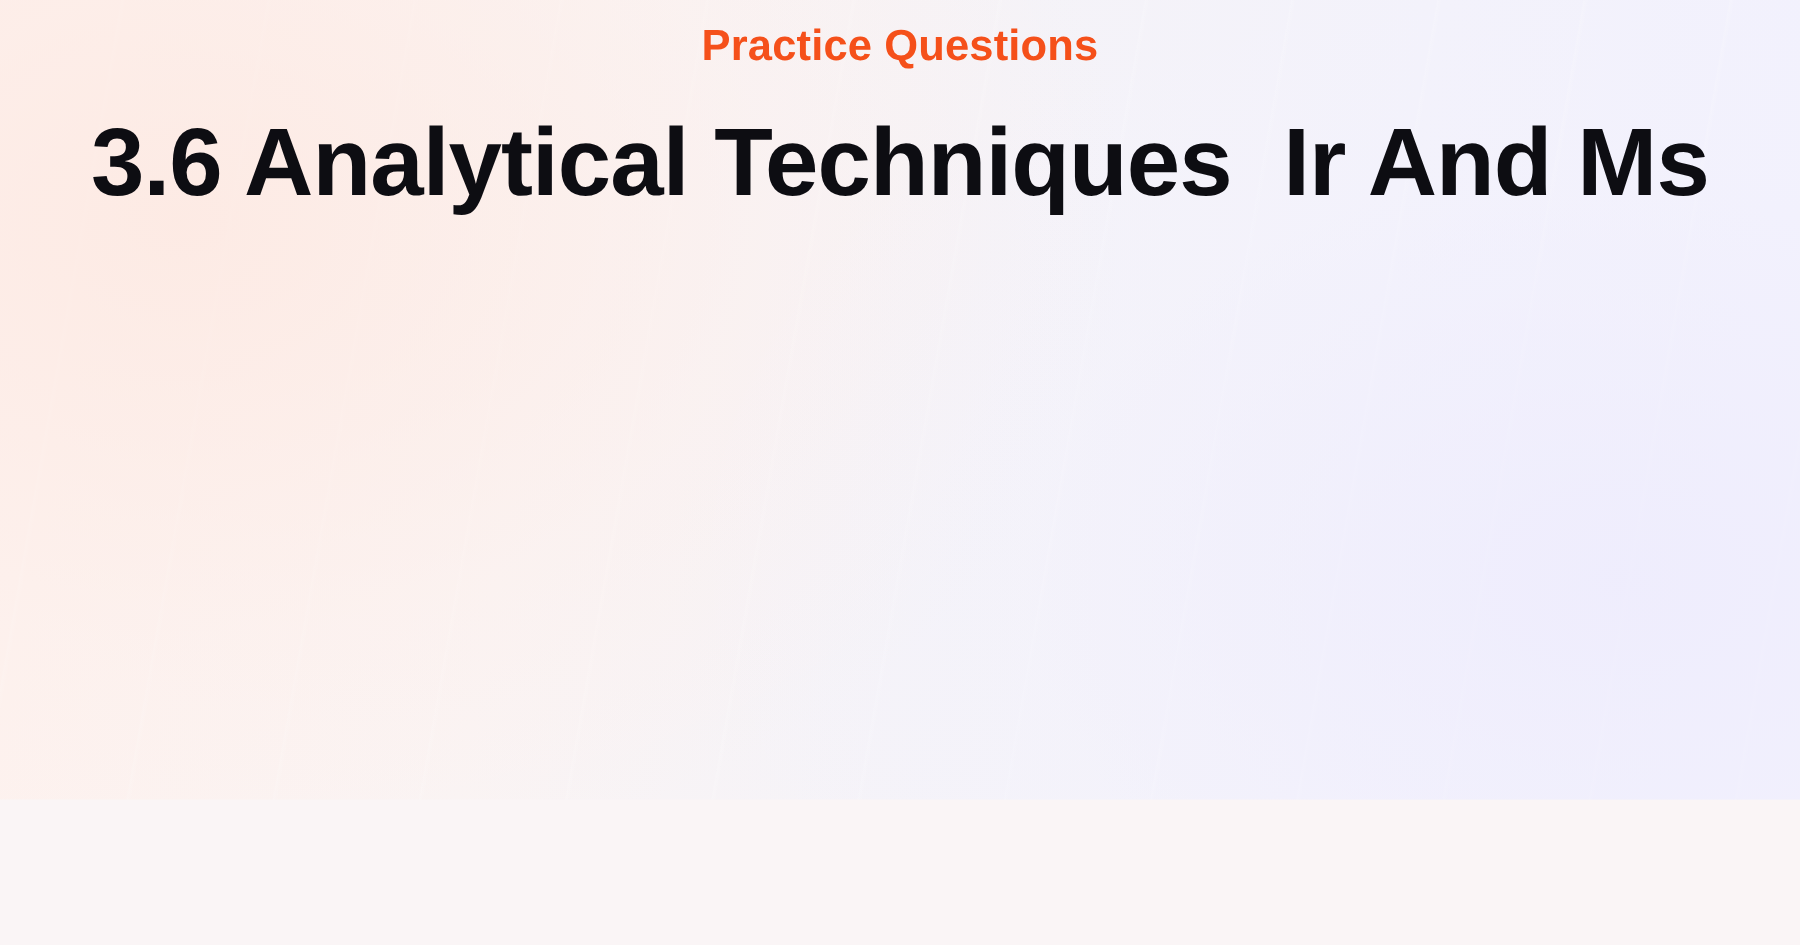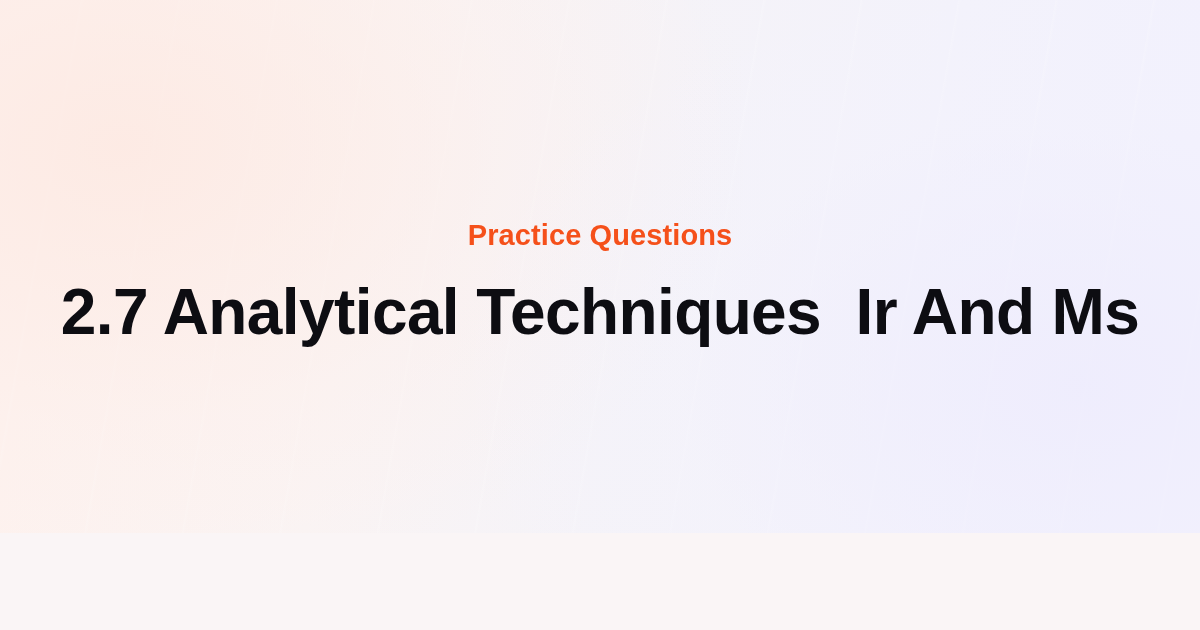--- a/index.html
+++ b/index.html
@@ -18,21 +18,20 @@
 
   
   .card {
     position: relative;
     width: 1200px;
     height: 533px;
     box-sizing: border-box;
     display: flex;
     flex-direction: column;
     align-items: center;
-    justify-content: center;
     overflow: hidden;
     isolation: isolate;
   }
 
   
   .bg-gradient {
     position: absolute;
     inset: -10%;
     z-index: 0;
     background: linear-gradient(
@@ -140,17 +139,17 @@
 
   <div class="bg-gradient"></div>
   <div class="bg-bands"></div>
   <div class="bg-glow-warm"></div>
   <div class="bg-glow-cool"></div>
 
   <div class="content">
 
     <div class="eyebrow">Practice Questions</div>
 
-    <h1 class="title">2.7 Analytical Techniques  Ir And Ms</h1>
+    <h1 class="title">3.6 Analytical Techniques  Ir And Ms</h1>
 
   </div>
 
 </div>
 
 </body></html>

